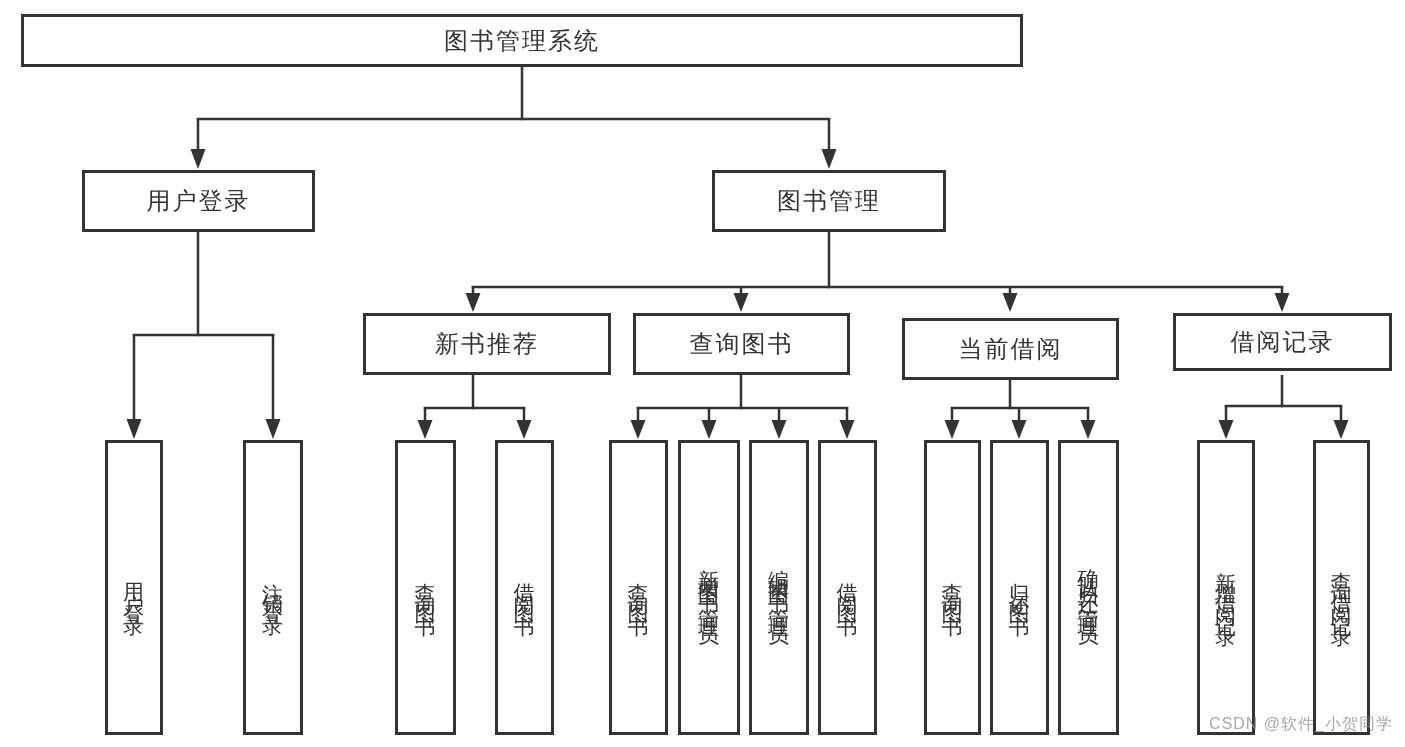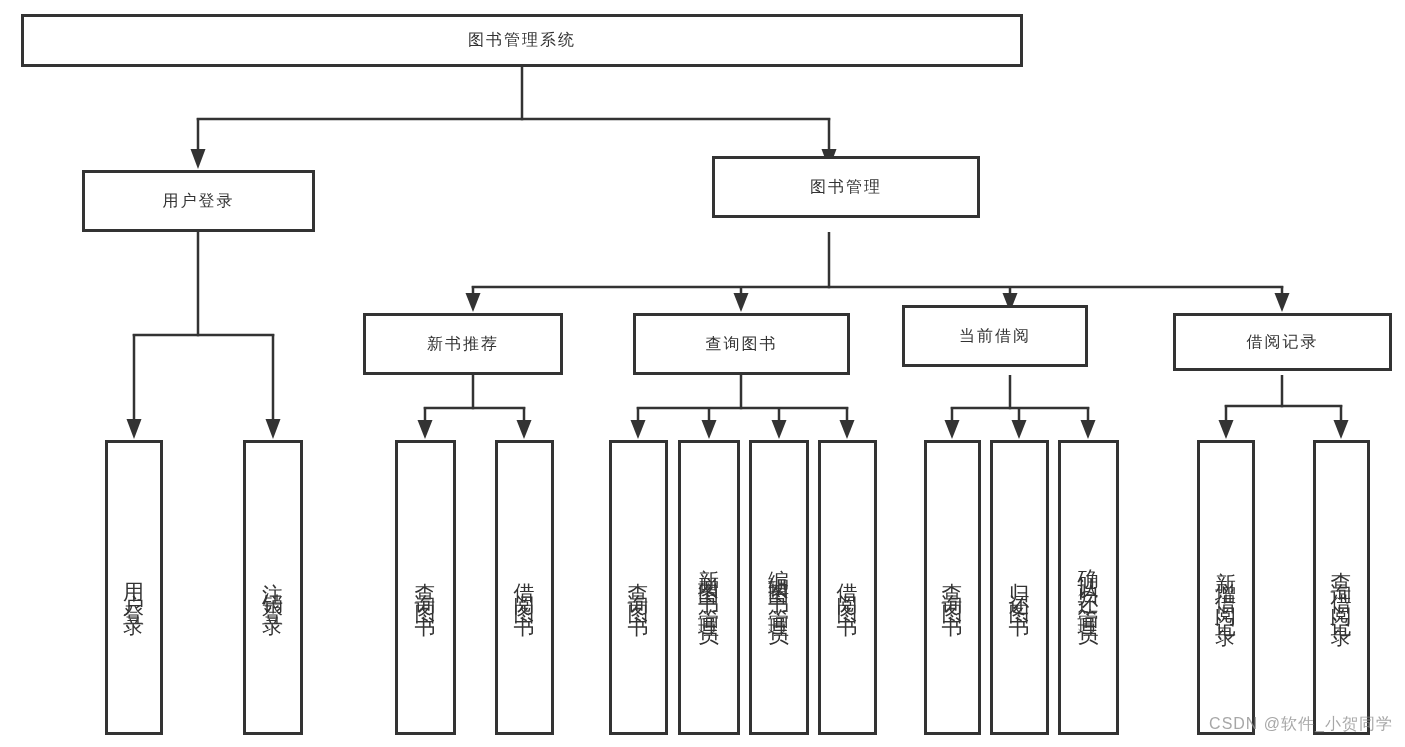--- a/index.html
+++ b/index.html
@@ -18,21 +18,21 @@
     position: absolute;
     box-sizing: border-box;
     border: 3px solid #333333;
     background: #ffffff;
     color: #333333;
     display: flex;
     align-items: center;
     justify-content: center;
   }
   .node.h span {
-    font-size: 16px;
+    font-size: 24px;
     letter-spacing: 2px;
     white-space: nowrap;
   }
   .node.v span {
     writing-mode: vertical-lr;
     font-size: 21px;
     letter-spacing: 11px;
     white-space: nowrap;
     line-height: 1;
   }
@@ -116,31 +116,31 @@
     <polygon points="1341,439 1333.5,420 1348.5,420"></polygon>
   </svg>
 
   <div class="node h" style="left:21px;top:14px;width:1002px;height:53px">
     <span>图书管理系统</span>
   </div>
 
   <div class="node h" style="left:82px;top:170px;width:233px;height:62px">
     <span>用户登录</span>
   </div>
-  <div class="node h" style="left:712px;top:156px;width:268px;height:62px">
+  <div class="node h" style="left:712px;top:170px;width:234px;height:62px">
     <span>图书管理</span>
   </div>
 
-  <div class="node h" style="left:363px;top:313px;width:200px;height:62px">
+  <div class="node h" style="left:363px;top:313px;width:248px;height:62px">
     <span>新书推荐</span>
   </div>
   <div class="node h" style="left:633px;top:313px;width:217px;height:62px">
     <span>查询图书</span>
   </div>
-  <div class="node h" style="left:902px;top:305px;width:186px;height:62px">
+  <div class="node h" style="left:902px;top:318px;width:217px;height:62px">
     <span>当前借阅</span>
   </div>
   <div class="node h" style="left:1173px;top:313px;width:219px;height:58px">
     <span>借阅记录</span>
   </div>
 
   <div class="node v" style="left:105px;top:440px;width:58px;height:295px">
     <span>用户登录</span>
   </div>
   <div class="node v" style="left:243px;top:440px;width:60px;height:295px">

